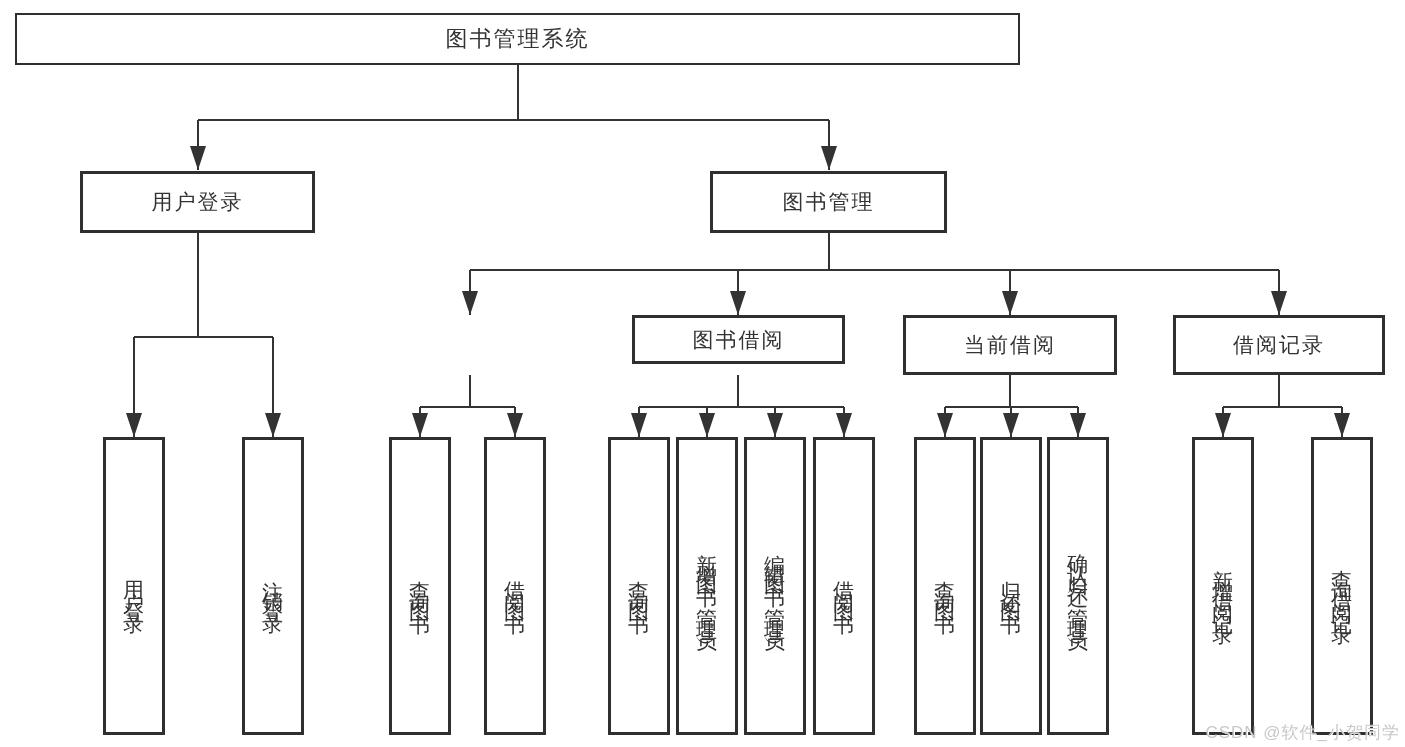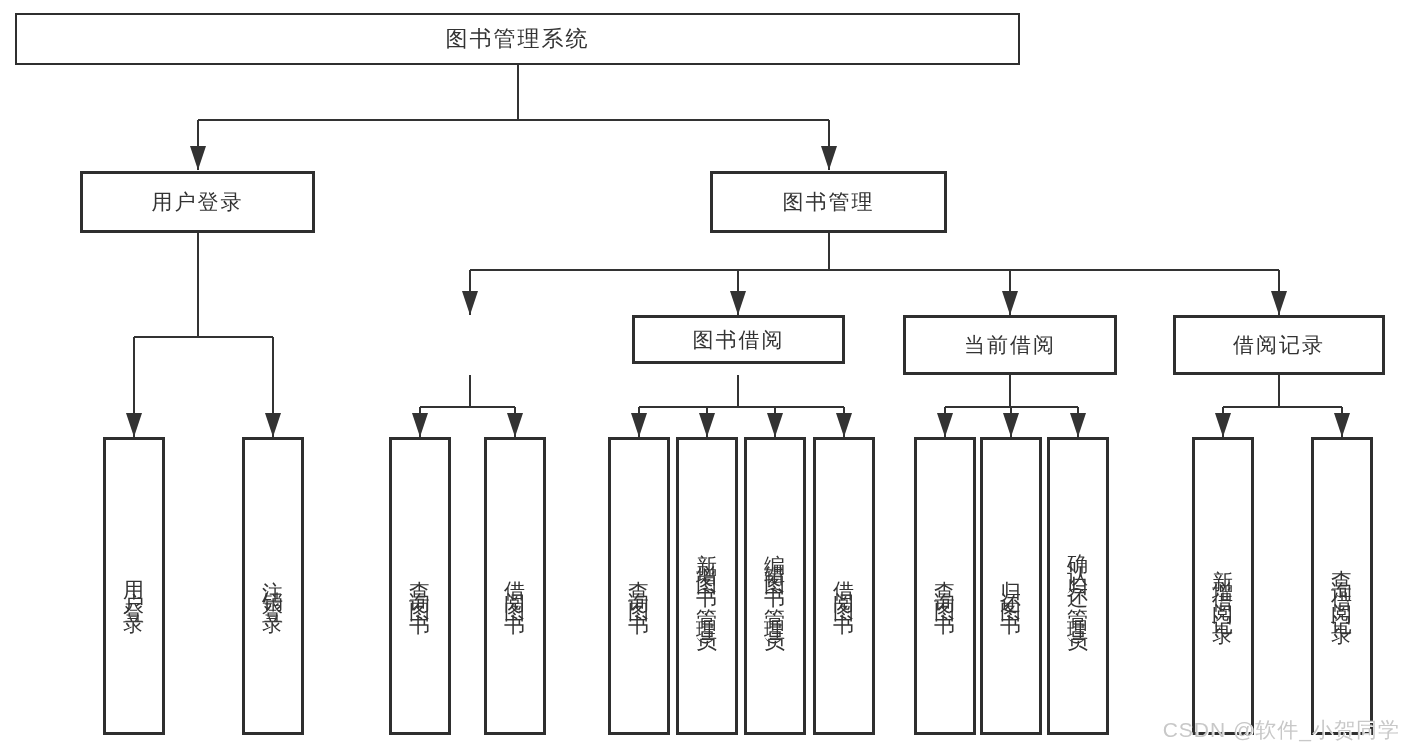--- a/index.html
+++ b/index.html
@@ -35,21 +35,21 @@
   }
   .node.v {
     writing-mode: vertical-rl;
     letter-spacing: 11px;
     line-height: 1;
     font-size: 21px;
   }
   .watermark {
     position: absolute;
     right: 5px; bottom: 3px;
-    font-size: 21px;
+    font-size: 17px;
     color: #c8c8c8;
     text-shadow: 1px 1px 0 #ffffff;
     letter-spacing: 1px;
     z-index: 5;
     white-space: nowrap;
   }
 </style>
 </head>
 <body>
 

